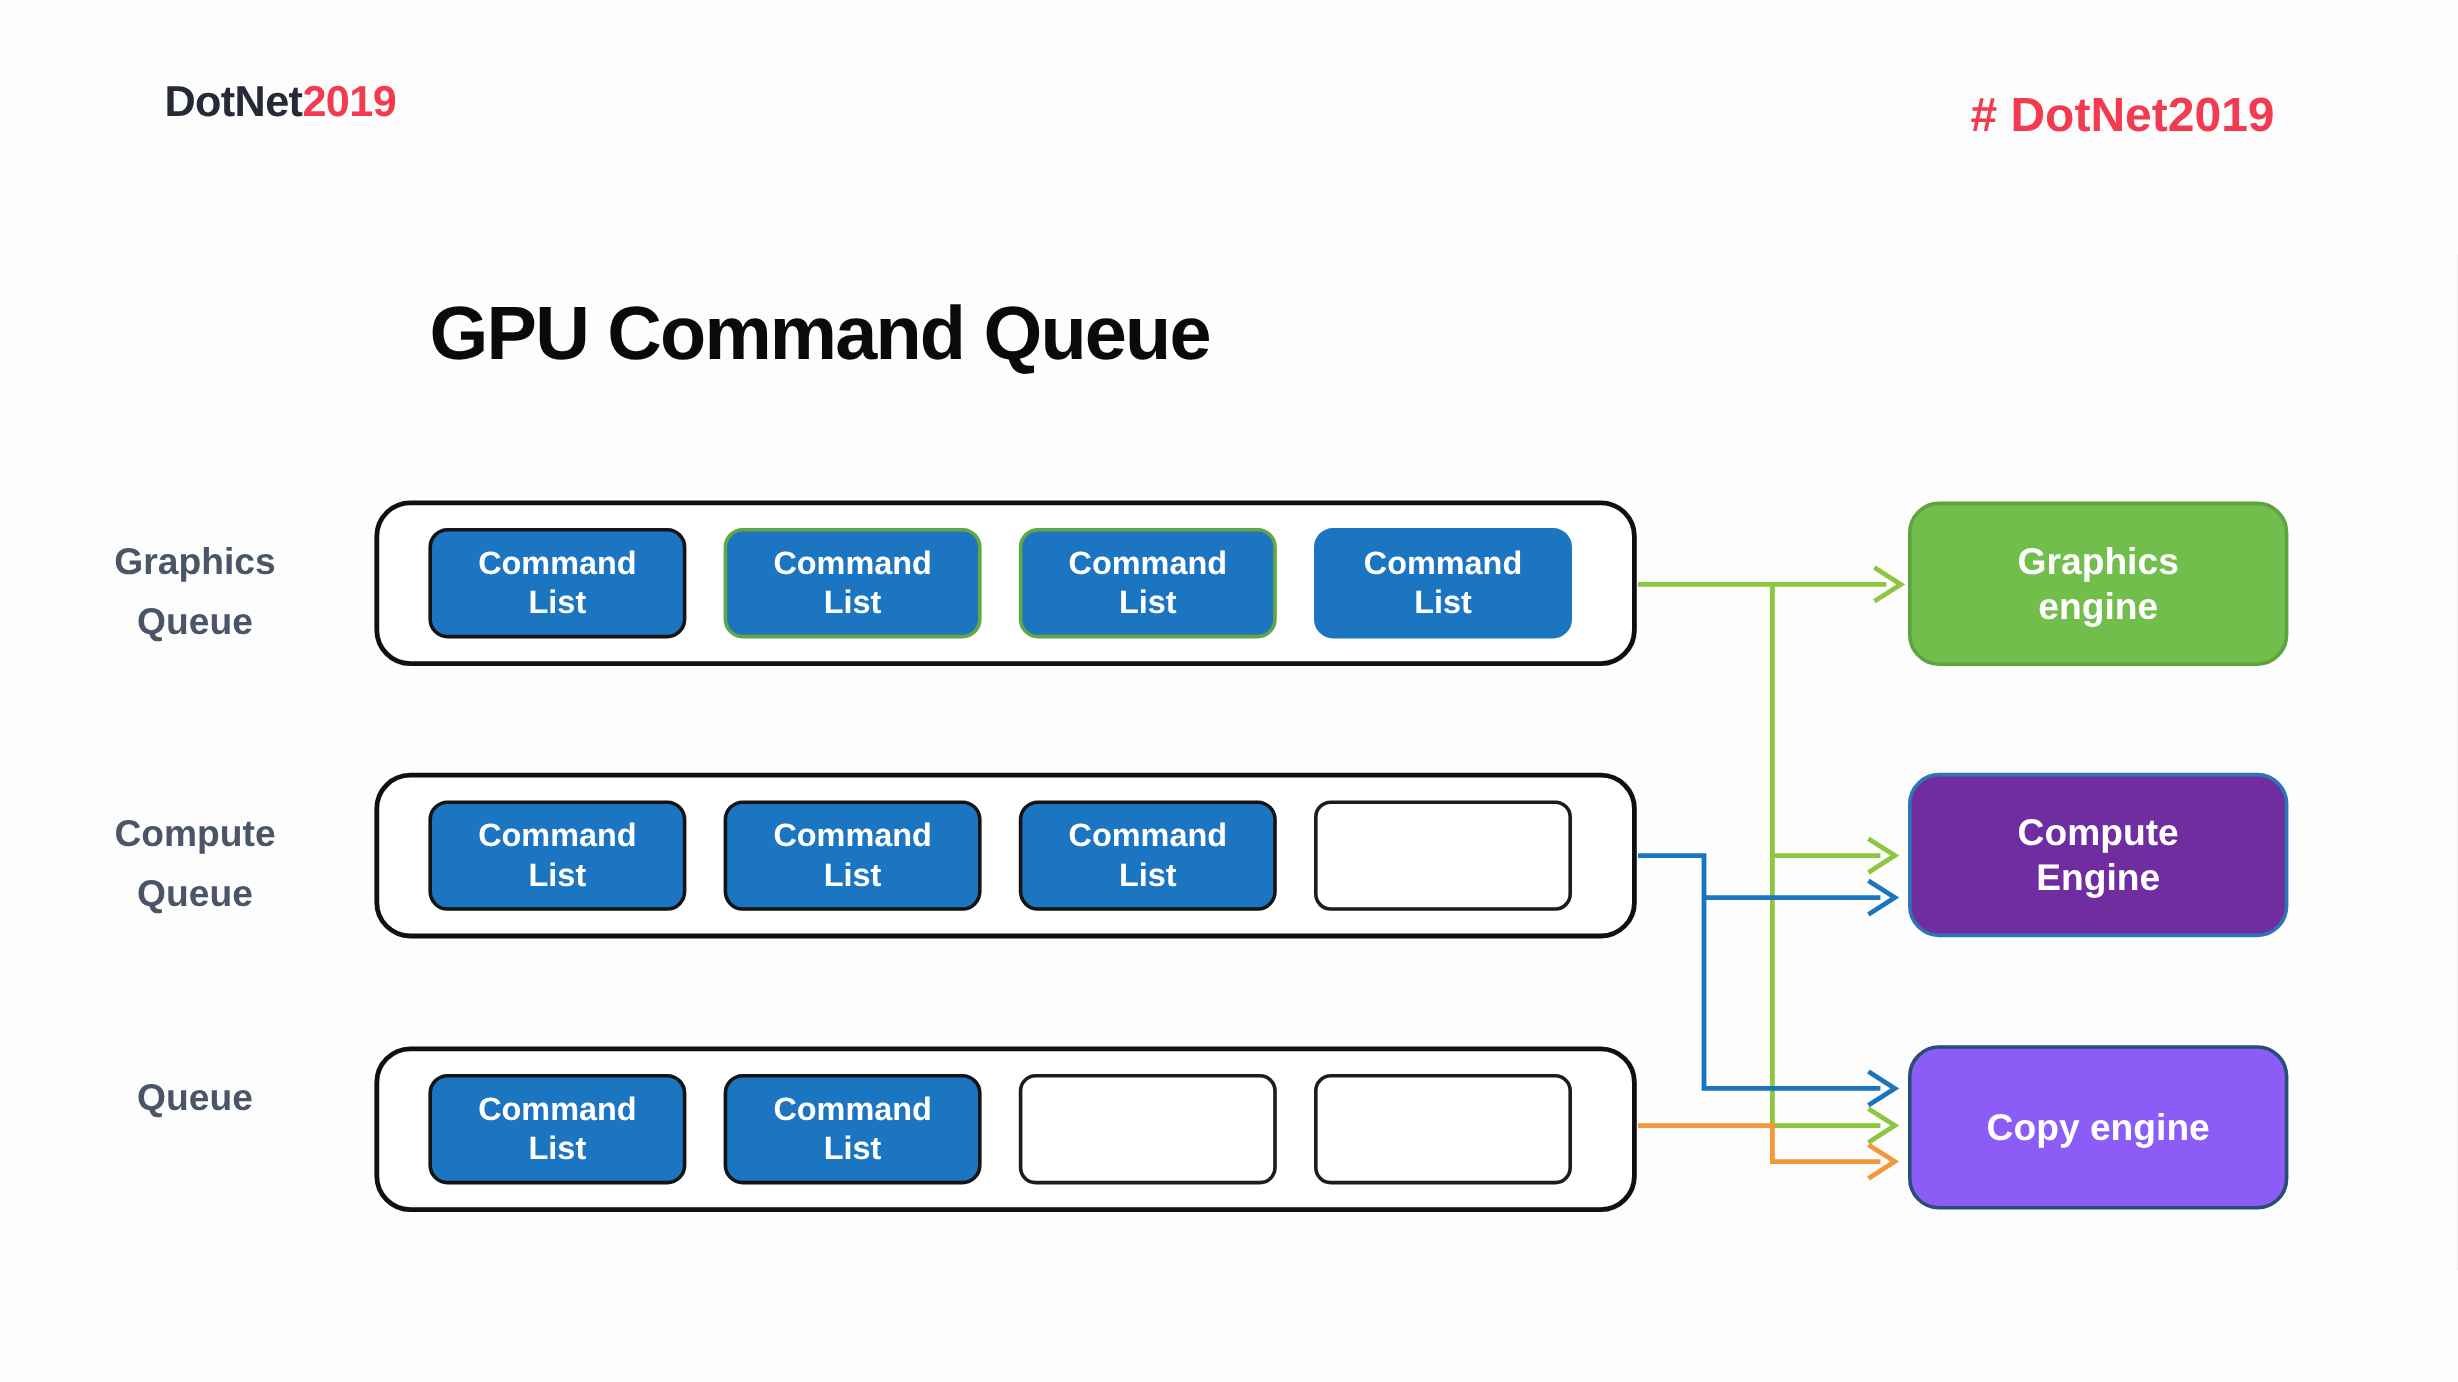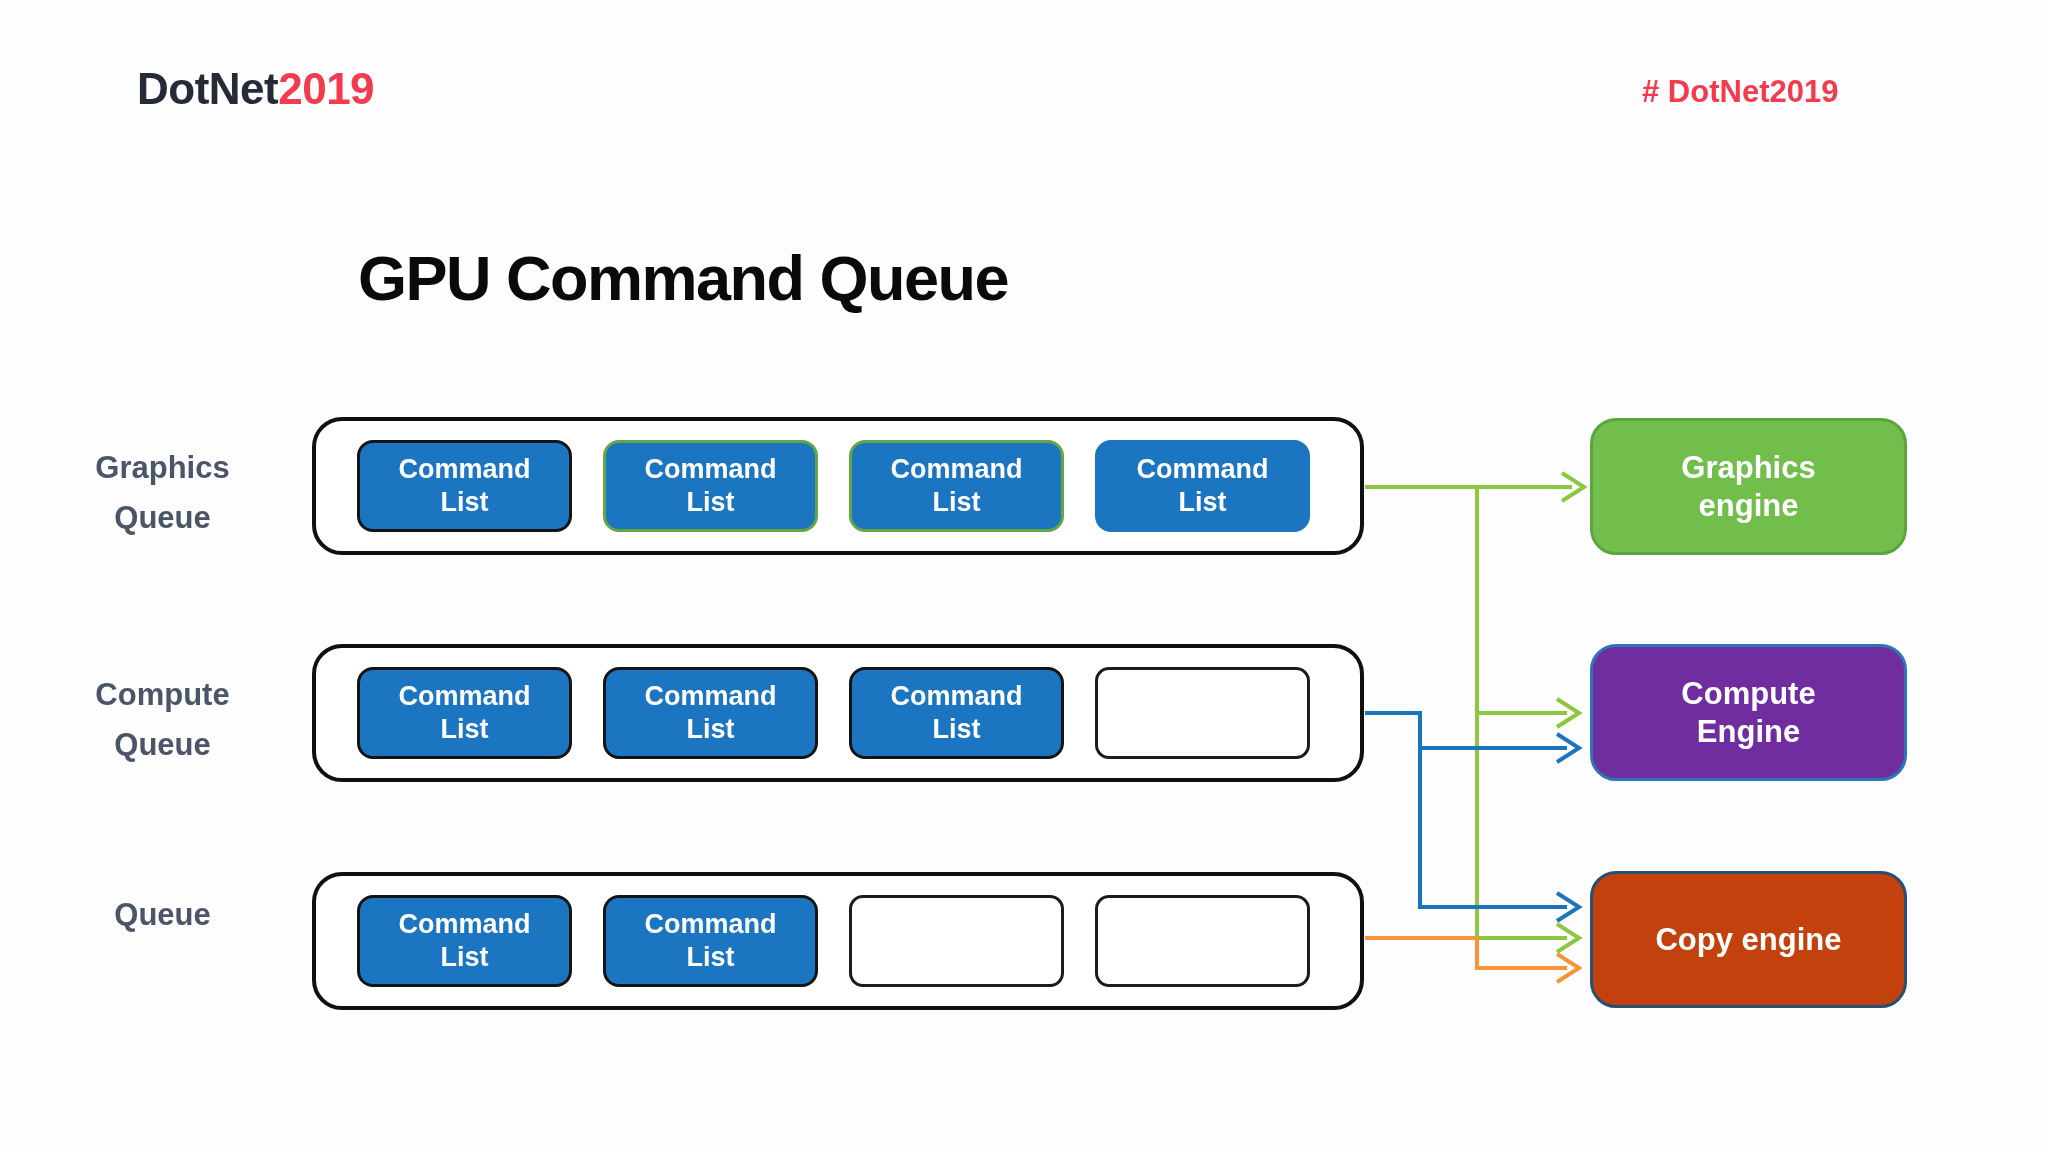--- a/index.html
+++ b/index.html
@@ -2,22 +2,22 @@
 <html><head>
 <meta charset="utf-8">
 <style>
   html,body{margin:0;padding:0;background:#e8e8e8;}
   .canvas{
     position:relative;width:2048px;height:1152px;margin:0 auto;
     background:#fdfdfd;overflow:hidden;
     font-family:"Liberation Sans",sans-serif;
   }
   
-  .logo{position:absolute;left:137px;top:64px;font-size:44px;font-weight:700;letter-spacing:-0.5px;white-space:nowrap;}
-  .hashtag{position:absolute;left:1642px;top:74px;font-size:31px;font-weight:700;white-space:nowrap;}
+  .logo{position:absolute;left:137px;top:64px;font-size:36px;font-weight:700;letter-spacing:-0.5px;white-space:nowrap;}
+  .hashtag{position:absolute;left:1642px;top:74px;font-size:40px;font-weight:700;white-space:nowrap;}
   .title{position:absolute;left:358px;top:242px;font-size:63px;font-weight:700;color:#0a0a0a;letter-spacing:-1.5px;white-space:nowrap;}
   
   .row{position:absolute;left:312px;width:1052px;height:138px;background:#fff;
        border:4px solid #101010;border-radius:30px;box-sizing:border-box;}
   .row-0{top:417px}.row-1{top:644px}.row-2{top:872px}
   .queue-label{position:absolute;left:55px;top:0;width:215px;text-align:center;
        font-size:31px;font-weight:700;color:#4a5568;line-height:50px;}
   .ql-0{top:443px}.ql-1{top:670px}.ql-2{top:890px}
   .slot{position:absolute;top:19px;width:215px;height:92px;box-sizing:border-box;
        display:flex;flex-direction:column;align-items:center;justify-content:center;}
@@ -113,18 +113,18 @@
     </div>
 
   <div class="engine eng-0" style="background: rgb(113, 190, 77); border-color: rgb(91, 165, 60);">
     <span>Graphics</span>
     <span>engine</span>
   </div>
   <div class="engine eng-1" style="background: rgb(111, 45, 160); border-color: rgb(46, 117, 182);">
     <span>Compute</span>
     <span>Engine</span>
   </div>
-  <div class="engine eng-2" style="background: #c2410c; border-color: rgb(39, 78, 116);">
+  <div class="engine eng-2" style="background: #8b5cf6; border-color: rgb(39, 78, 116);">
     <span>Copy engine</span>
     <span></span>
   </div>
 
 </div>
 
 </body></html>

